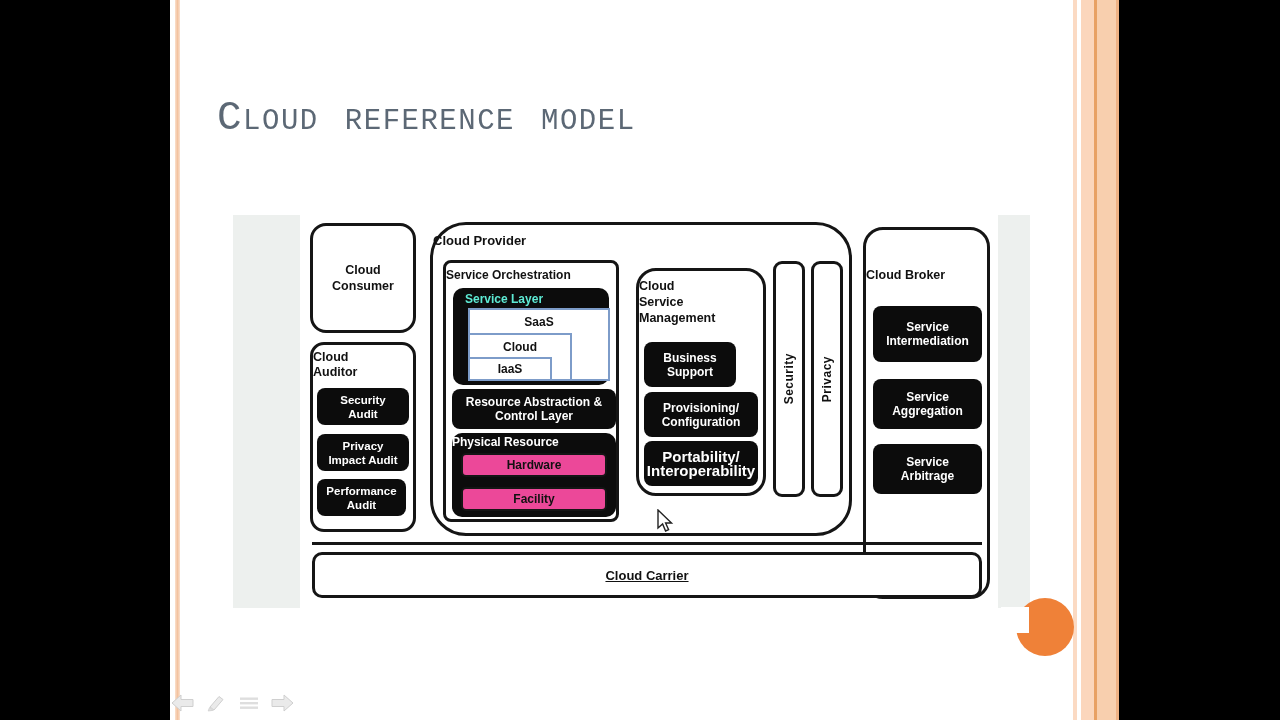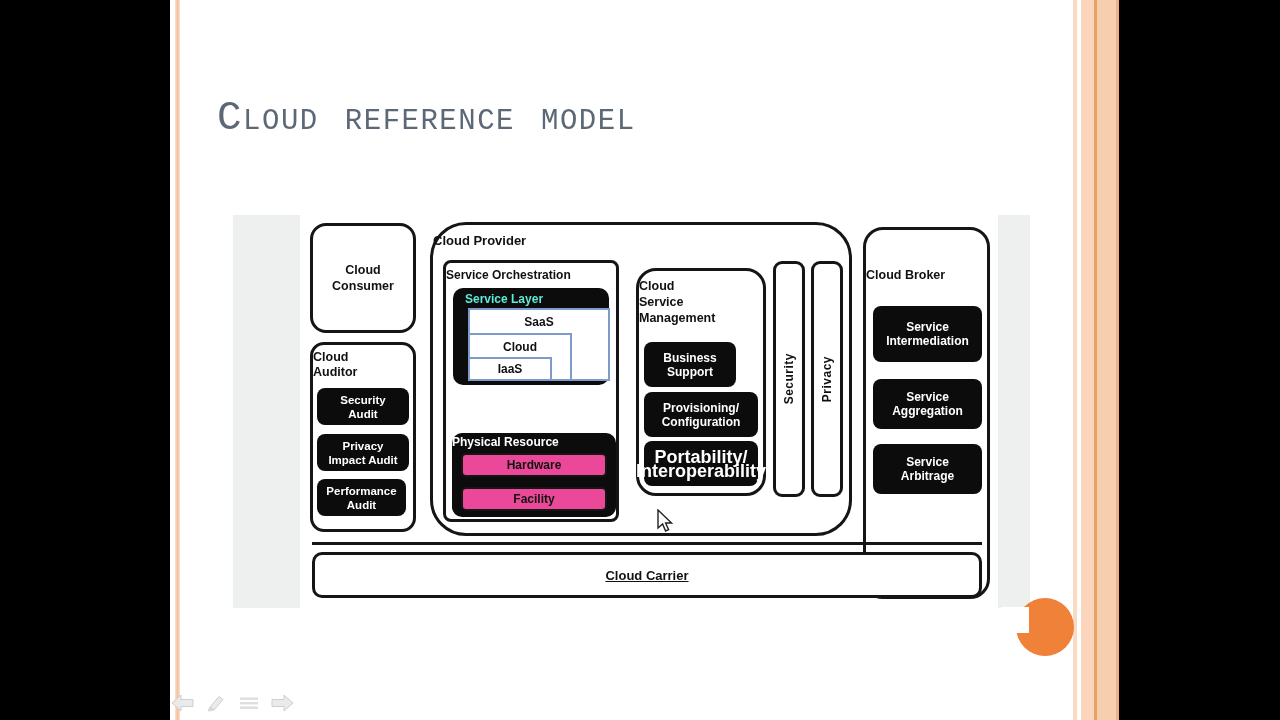--- a/index.html
+++ b/index.html
@@ -95,37 +95,39 @@
           <div class="tier-cap">SaaS</div>
         </div>
         <div class="tier" style="left:15px;top:45px;width:104px;height:48px;">
           <div class="tier-cap">Cloud</div>
         </div>
         <div class="tier" style="left:15px;top:69px;width:84px;height:24px;">
           <div class="tier-cap" style="height:20px;">IaaS</div>
         </div>
       </div>
 
+      <div class="bbox lbl" style="left:6px;top:126px;width:164px;height:40px;font-size:12px;">Resource Abstraction &amp;
+Control Layer</div>
 
       <div style="position:absolute;left:6px;top:170px;width:164px;height:84px;background:#0c0c0c;border-radius:10px;">
         <div class="cap" style="top:2px;color:#fff;font-size:12px;">Physical Resource</div>
         <div class="inbox" style="left:9px;top:20px;width:146px;height:24px;">Hardware</div>
         <div class="inbox" style="left:9px;top:54px;width:146px;height:24px;">Facility</div>
       </div>
     </div>
 
     <div class="wbox" style="left:203px;top:43px;width:130px;height:228px;border-radius:20px;">
       <div class="cap lbl" style="top:7px;font-size:12.5px;line-height:16px;">Cloud
 Service
 Management</div>
       <div class="bbox lbl" style="left:5px;top:71px;width:92px;height:45px;font-size:12px;">Business
 Support</div>
       <div class="bbox lbl" style="left:5px;top:121px;width:114px;height:45px;font-size:12px;">Provisioning/
 Configuration</div>
-      <div class="bbox lbl" style="left:5px;top:170px;width:114px;height:45px;font-size:18px;">Portability/
+      <div class="bbox lbl" style="left:5px;top:170px;width:114px;height:45px;font-size:15px;">Portability/
 Interoperability</div>
     </div>
 
     <div class="wbox vbar" style="left:340px;top:36px;width:32px;height:236px;">
       <span class="vlabel">Security</span>
     </div>
     <div class="wbox vbar" style="left:378px;top:36px;width:32px;height:236px;">
       <span class="vlabel">Privacy</span>
     </div>
   </div>

